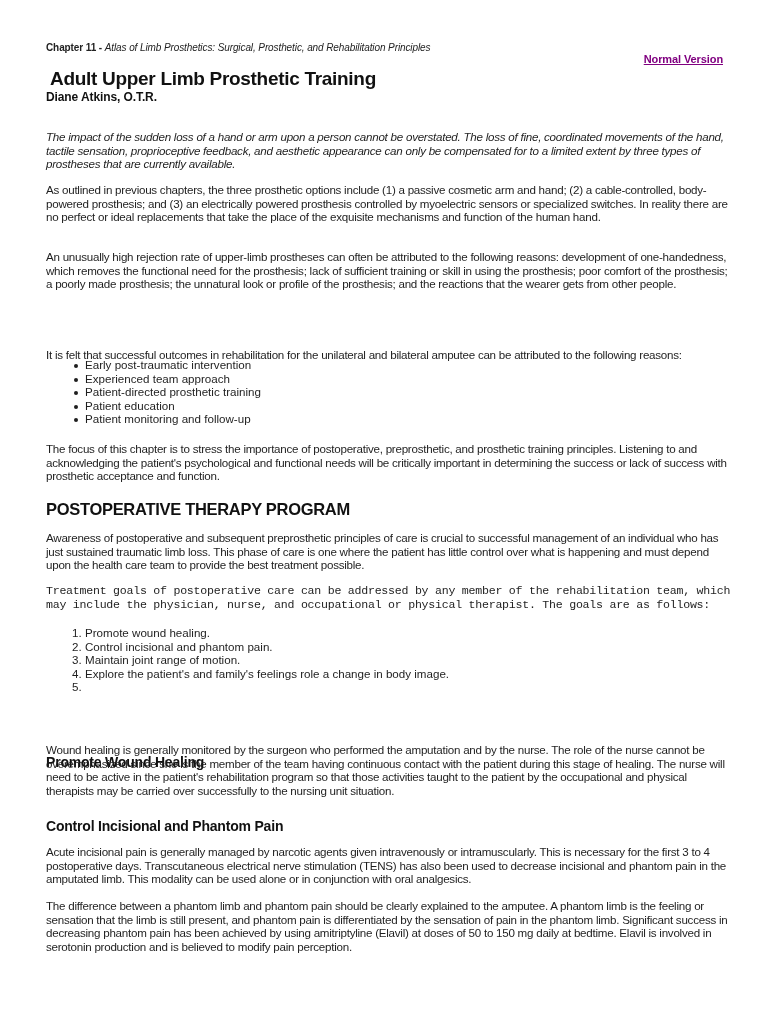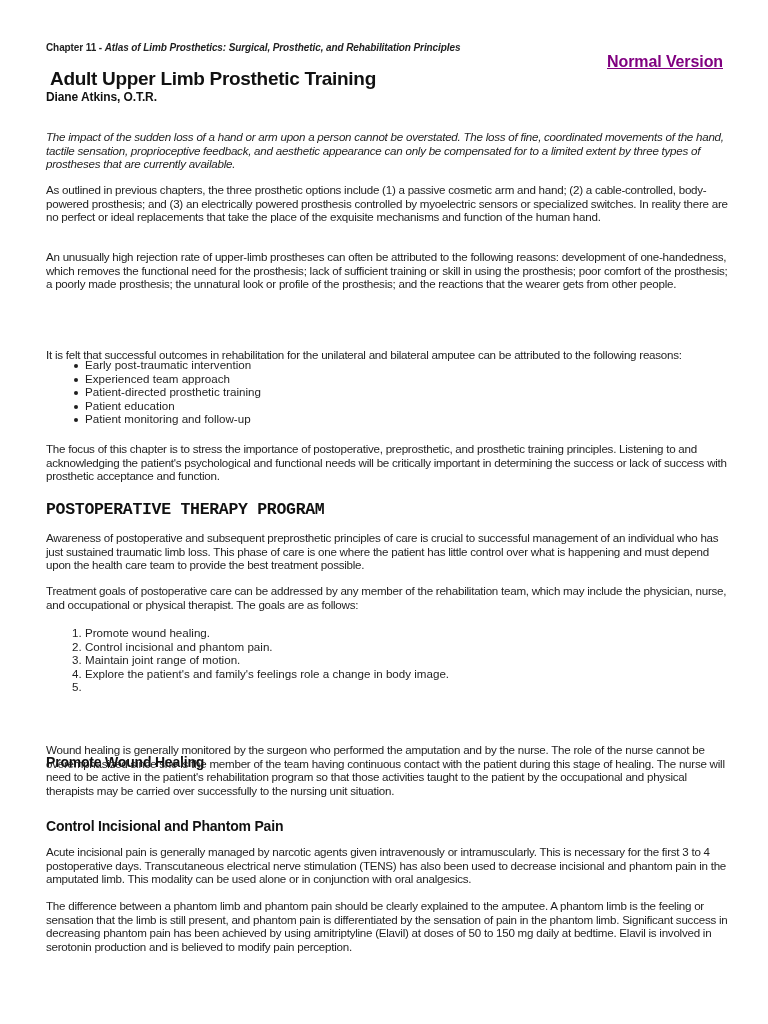--- a/index.html
+++ b/index.html
@@ -18,26 +18,26 @@
   .chapter-line {
     position: absolute;
     left: 46px;
     top: 42px;
     font-size: 10px;
     color: #222;
     white-space: nowrap;
     letter-spacing: -0.1px;
   }
   .chapter-line .chap-num { font-weight: bold; }
-  .chapter-line .book-title { font-style: italic; font-weight: bold; }
+  .chapter-line .book-title { font-style: italic; }
   .normal-version {
     position: absolute;
     right: 45px;
     top: 53px;
-    font-size: 16px;
+    font-size: 11px;
     font-weight: bold;
     color: #800080;
     text-decoration: underline;
     cursor: pointer;
     letter-spacing: -0.1px;
   }
   .page-title {
     position: absolute;
     left: 46px;
     top: 64px;
@@ -96,21 +96,20 @@
     left: 26px;
   }
   .section-h2 {
     position: absolute;
     left: 46px;
     margin: 0;
     font-size: 16.5px;
     font-weight: bold;
     color: #111;
     letter-spacing: -0.3px;
-    font-family: Liberation Mono, monospace;
   }
   .section-h3 {
     position: absolute;
     left: 46px;
     margin: 0;
     font-size: 14px;
     font-weight: bold;
     color: #111;
     letter-spacing: -0.2px;
   }
@@ -139,21 +138,21 @@
   <li>Patient-directed prosthetic training</li>
   <li>Patient education</li>
   <li>Patient monitoring and follow-up</li>
 </ul>
 
 <p class="body-text" style="top:442px;">The focus of this chapter is to stress the importance of postoperative, preprosthetic, and prosthetic training principles. Listening to and acknowledging the patient's psychological and functional needs will be critically important in determining the success or lack of success with prosthetic acceptance and function.</p>
 
 <h2 class="section-h2" style="top:500px;">POSTOPERATIVE THERAPY PROGRAM</h2>
 
 <p class="body-text" style="top:531px;">Awareness of postoperative and subsequent preprosthetic principles of care is crucial to successful management of an individual who has just sustained traumatic limb loss. This phase of care is one where the patient has little control over what is happening and must depend upon the health care team to provide the best treatment possible.</p>
-<p class="body-text" style="top:584px;">Treatment goals of postoperative care can be addressed by any member of the rehabilitation team, which may include the physician, nurse, and occupational or physical therapist. The goals are as follows:</p>
+<p class="body-text" style="top:584px;font-family:Liberation Mono, monospace;">Treatment goals of postoperative care can be addressed by any member of the rehabilitation team, which may include the physician, nurse, and occupational or physical therapist. The goals are as follows:</p>
 
 <ol class="list numbered" style="top:626px;">
   <li><span class="num">1.</span><span>Promote wound healing.</span></li>
   <li><span class="num">2.</span><span>Control incisional and phantom pain.</span></li>
   <li><span class="num">3.</span><span>Maintain joint range of motion.</span></li>
   <li><span class="num">4.</span><span>Explore the patient's and family's feelings role a change in body image.</span></li>
   <li><span class="num">5.</span></li>
 </ol>
 
 <h3 class="section-h3" style="top:714px;margin-top:40px;">Promote Wound Healing</h3>

